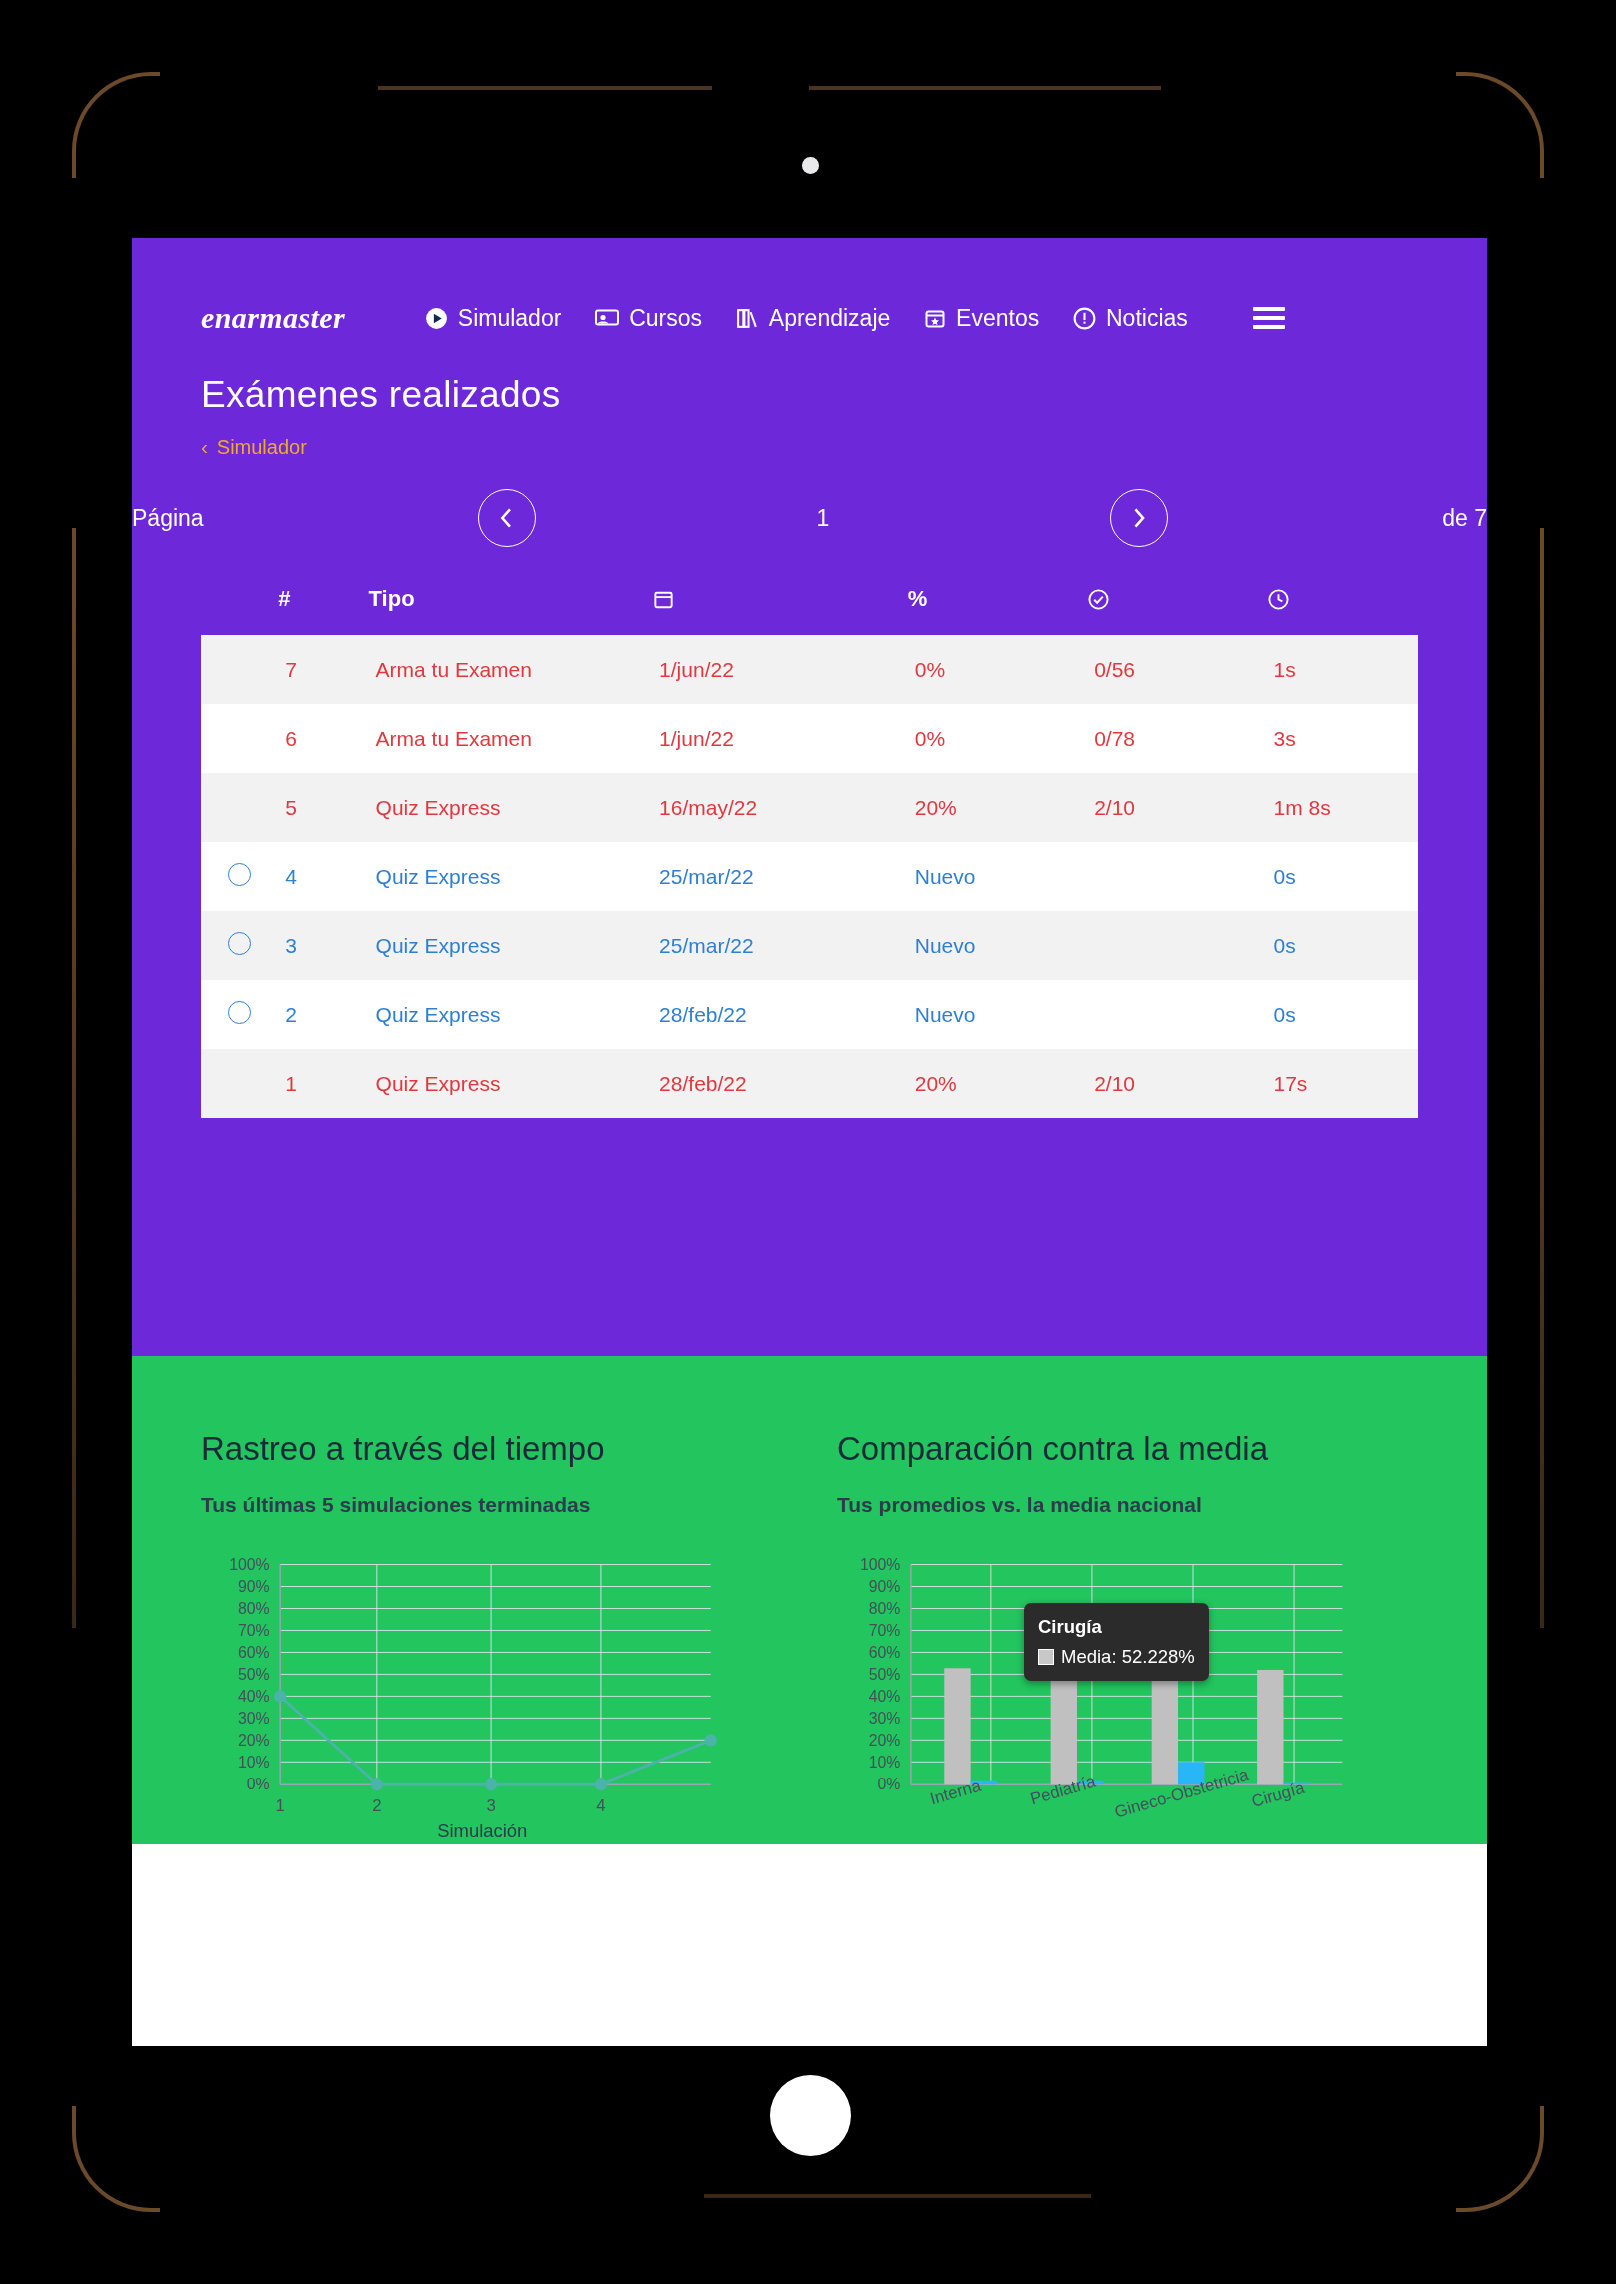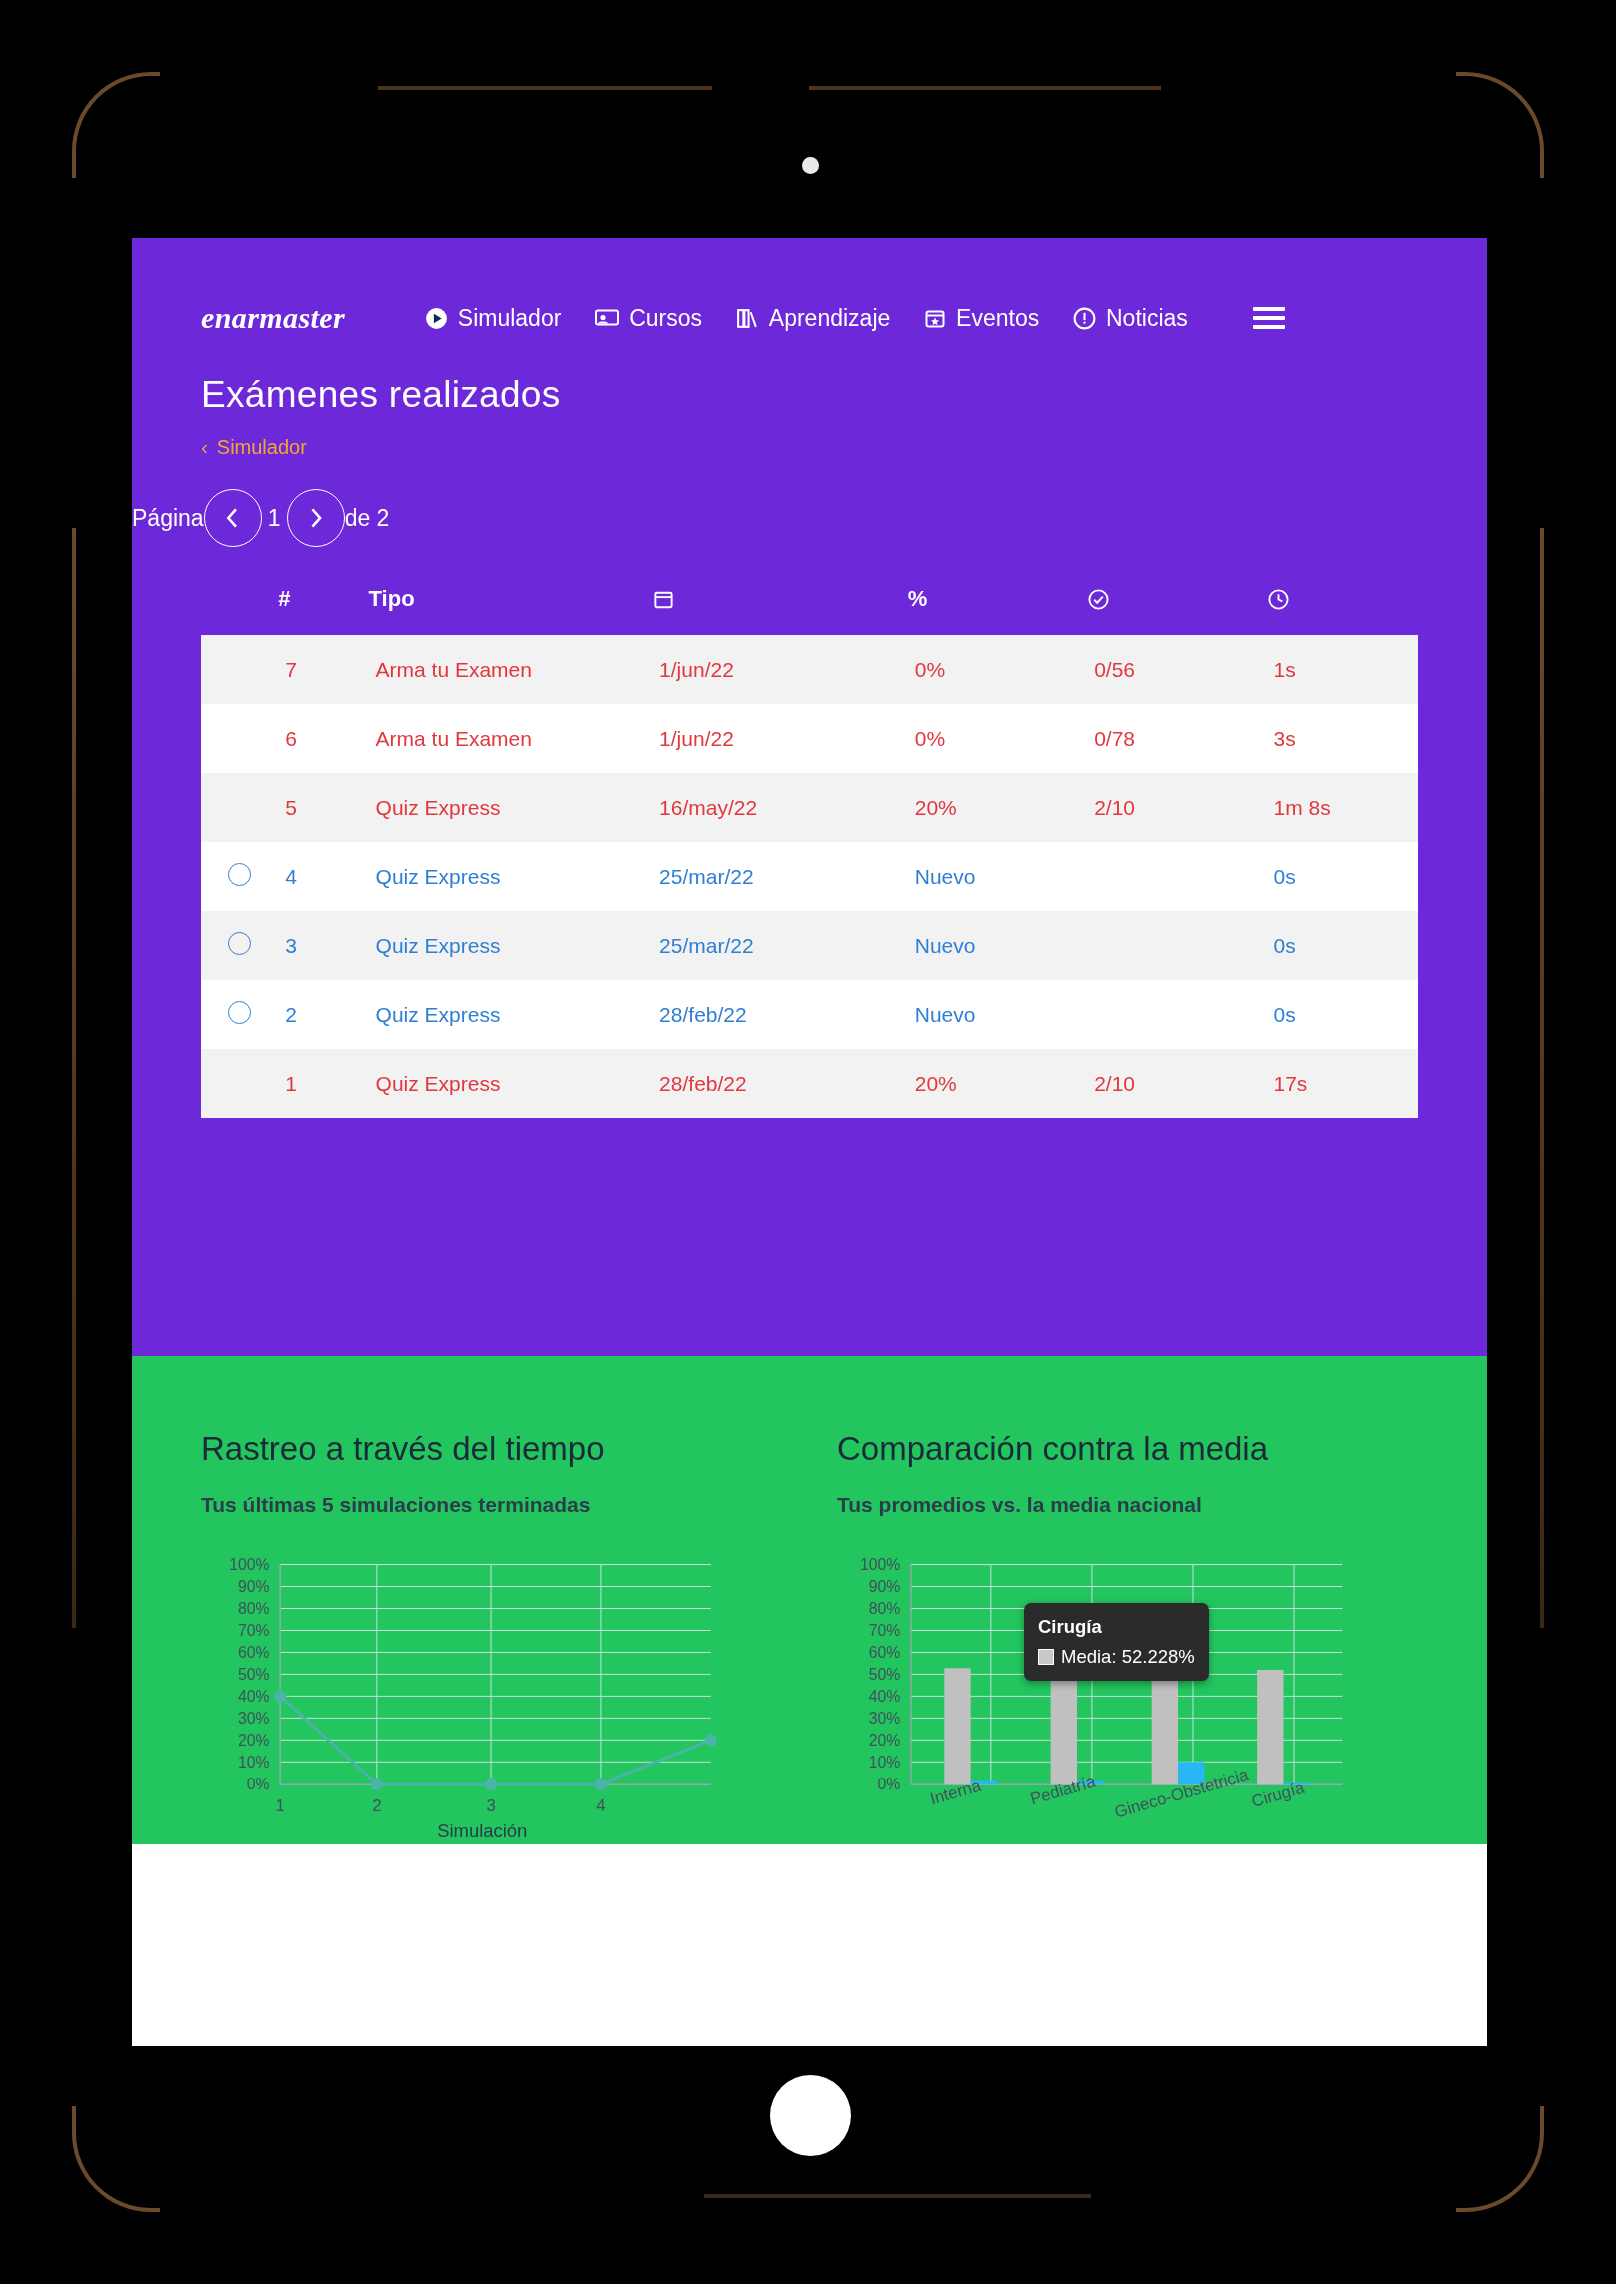--- a/index.html
+++ b/index.html
@@ -144,21 +144,21 @@
     padding: 19.4px 0 0 69px;
     display: flex; align-items: center; gap: 8.8px;
     cursor: pointer;
   }
   .breadcrumb .chev { font-size: 21px; }
 
   
   .pager {
     display: flex;
     align-items: center;
-    justify-content: flex-start;
+    justify-content: space-between;
     margin-top: 30px;
     color: #ffffff;
     font-size: 23px;
   }
   .circle-btn {
     width: 58px; height: 58px;
     border: 1.8px solid #ffffff;
     border-radius: 50%;
     display: flex; align-items: center; justify-content: center;
     color: #ffffff;
@@ -348,21 +348,21 @@
         <svg width="19.4" height="26" viewBox="0 0 16 24">
             <polyline points="11,4 4,12 11,20" fill="none" stroke="#fff" stroke-width="2.4"></polyline>
           </svg>
       </span>
       <span class="pg-num">1</span>
       <span class="circle-btn">
         <svg width="19.4" height="26" viewBox="0 0 16 24">
             <polyline points="5,4 12,12 5,20" fill="none" stroke="#fff" stroke-width="2.4"></polyline>
           </svg>
       </span>
-      <span>de 2</span>
+      <span>de 7</span>
     </div>
 
     <div class="table-wrap">
       <table class="exams">
         <thead>
           <tr>
             <th class="col-sel"></th>
             <th class="col-num">#</th>
             <th class="col-tipo">Tipo</th>
             <th class="col-fecha">

